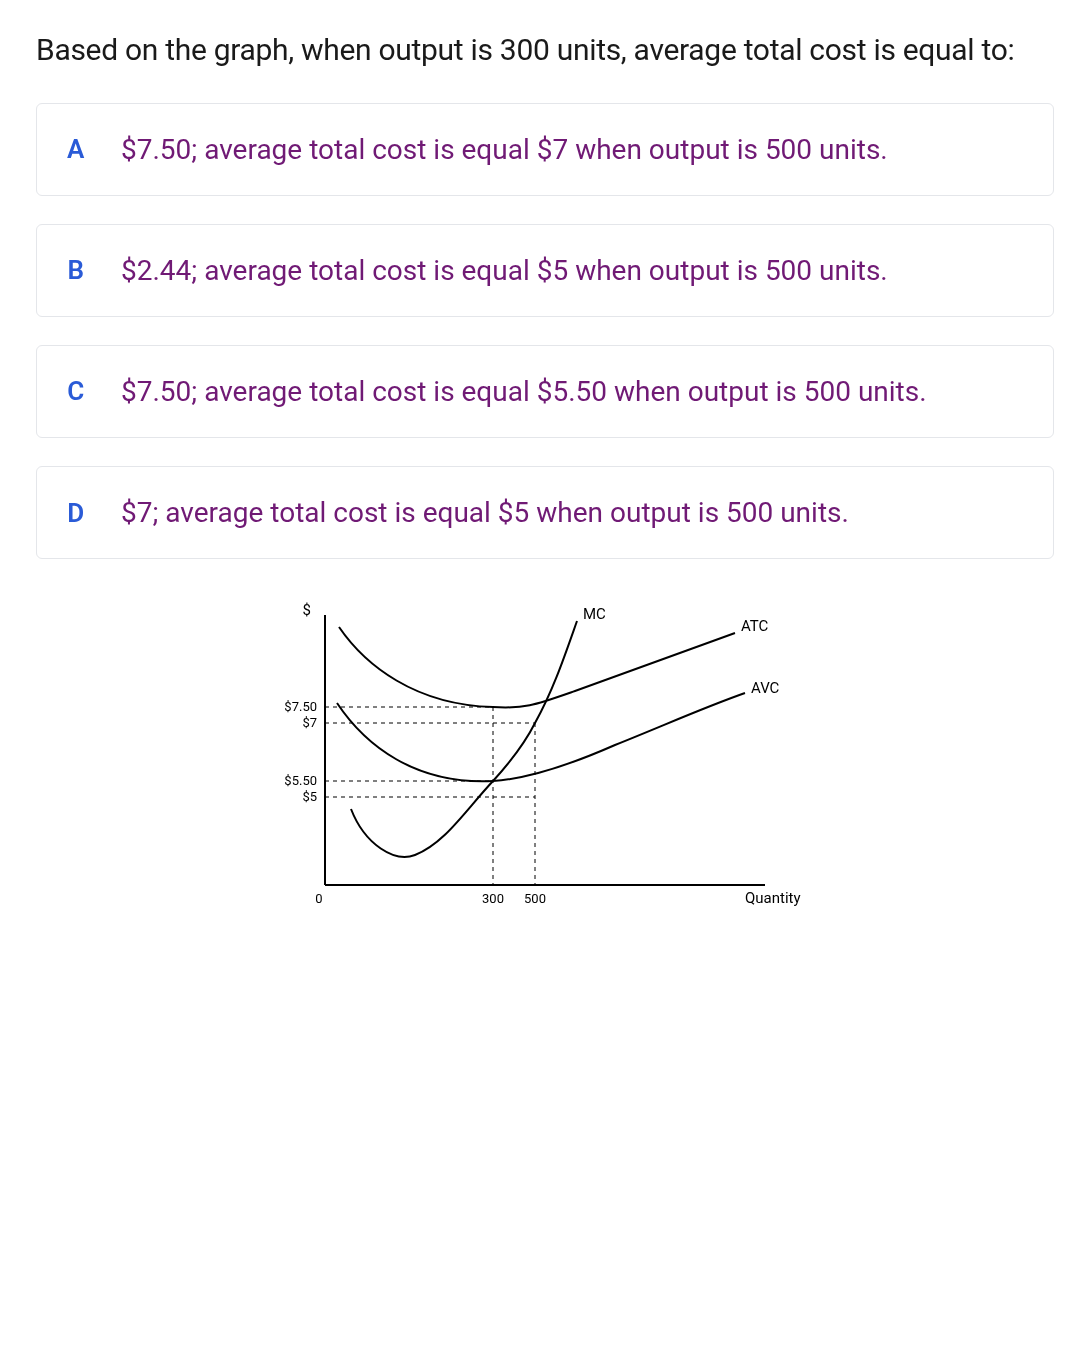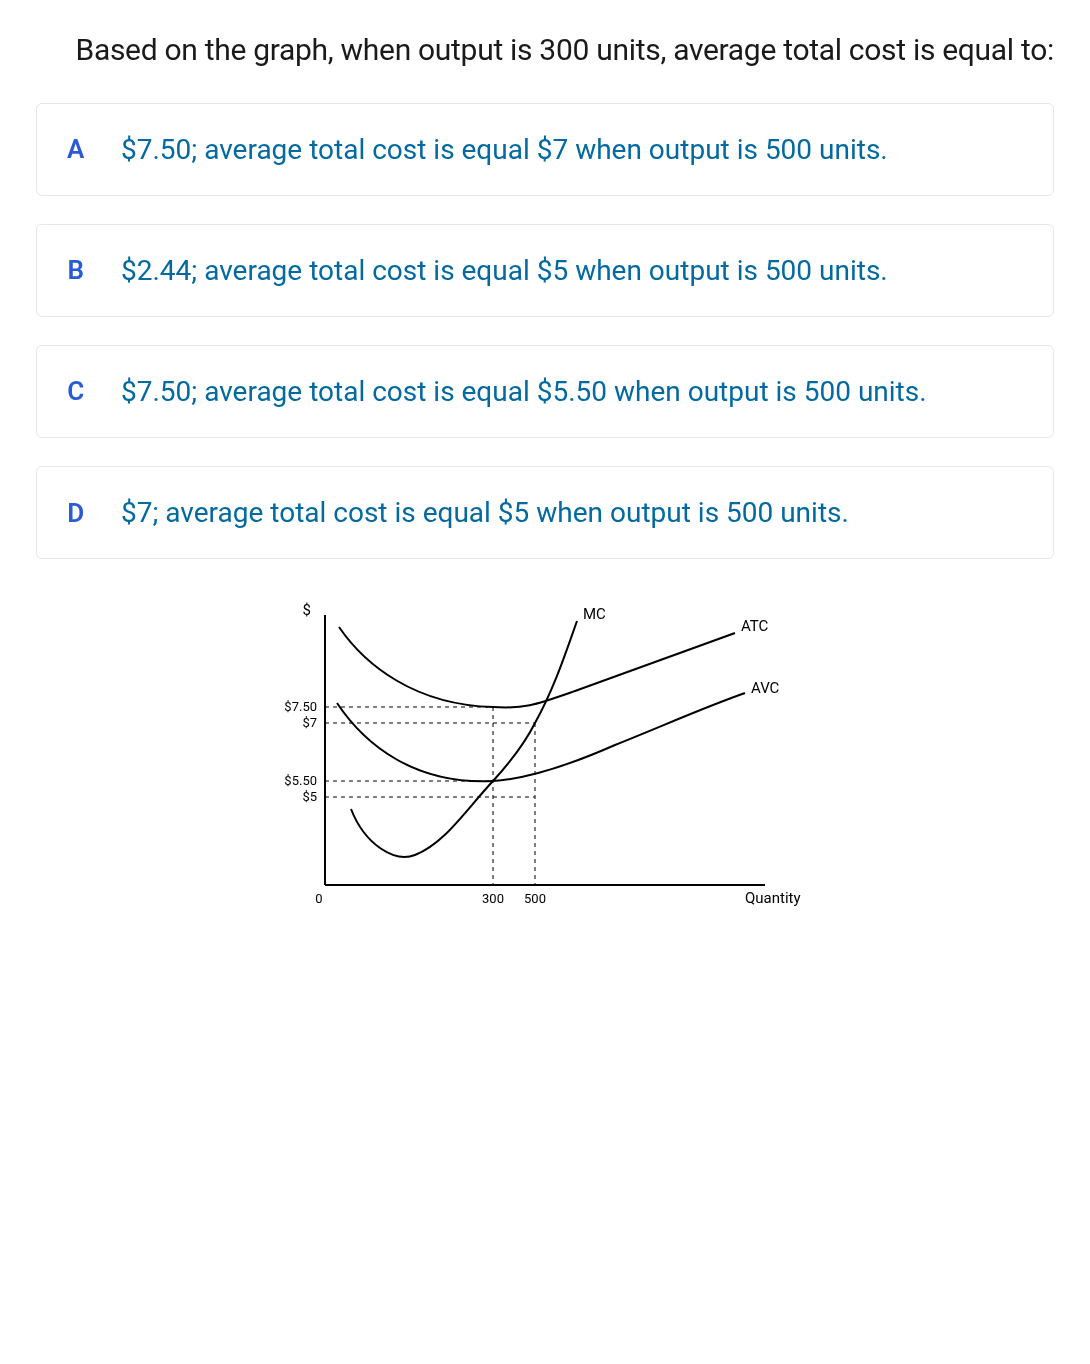--- a/index.html
+++ b/index.html
@@ -9,21 +9,20 @@
     color: #1a1a1a;
     width: 1090px;
     height: 1364px;
     padding: 30px 36px;
   }
   .question {
     font-size: 30px;
     line-height: 1.35;
     margin-bottom: 32px;
     letter-spacing: -0.01em;
-    text-align: right;
   }
   .options {
     display: flex;
     flex-direction: column;
     gap: 28px;
     margin-bottom: 36px;
   }
   .option {
     display: flex;
     align-items: stretch;
@@ -39,21 +38,21 @@
     justify-content: center;
     font-size: 26px;
     font-weight: 600;
     color: #2a5bd7;
     letter-spacing: 0.02em;
   }
   .option-text {
     flex: 1;
     font-size: 28px;
     line-height: 1.4;
-    color: #0369a1;
+    color: #701a75;
     padding: 26px 28px 26px 6px;
   }
   .chart-wrap {
     display: flex;
     justify-content: center;
   }
   svg { display: block; }
   .axis { stroke: #000; stroke-width: 2; fill: none; }
   .curve { stroke: #000; stroke-width: 2; fill: none; }
   .dash { stroke: #000; stroke-width: 1; stroke-dasharray: 4 4; fill: none; }

